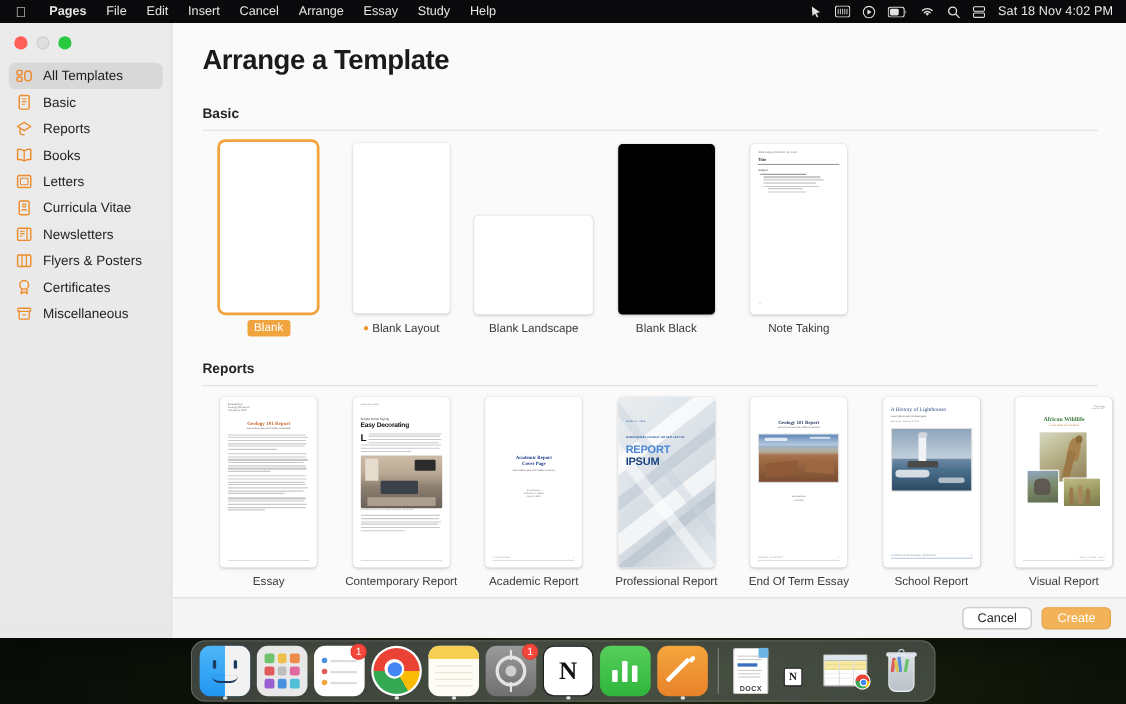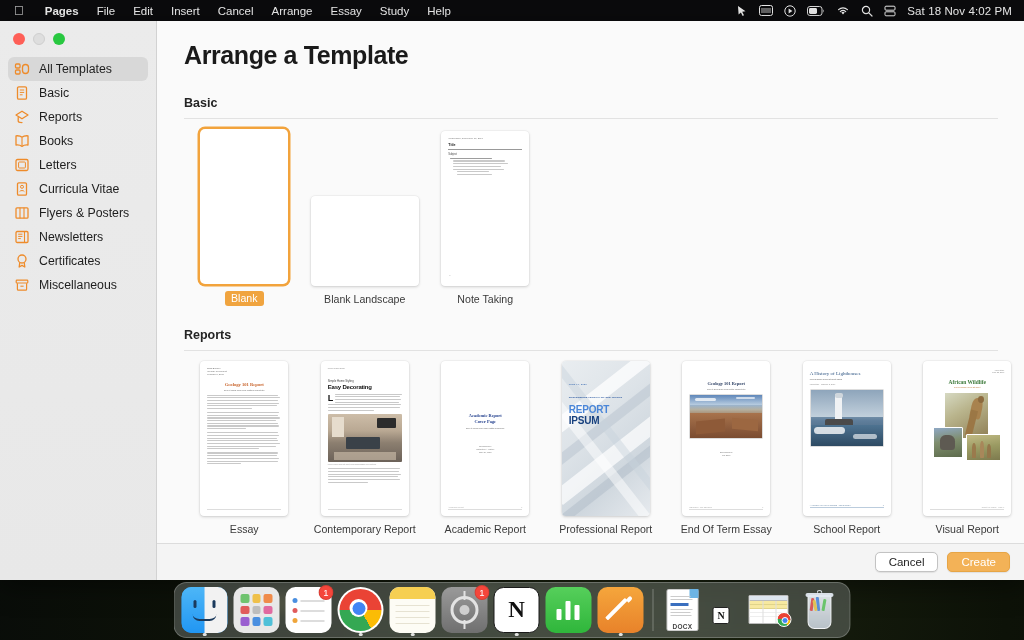--- a/index.html
+++ b/index.html
@@ -298,38 +298,38 @@
                 <circle cx="8" cy="5.8" r="1.5" fill="none" stroke="#ee8b2a" stroke-width="1"></circle>
                 <path d="M5.6 10.6c.6-1.4 4.2-1.4 4.8 0" fill="none" stroke="#ee8b2a" stroke-width="1"></path>
               </svg>
           </span>
           <span>Curricula Vitae</span>
         </div>
 
         <div class="side-item">
           <span class="side-icon">
             <svg width="16" height="16" viewBox="0 0 16 16">
-                <rect x="2" y="2.8" width="12" height="10.4" rx="1" fill="none" stroke="#ee8b2a" stroke-width="1.3"></rect>
-                <path d="M6 2.8v10.4M10 2.8v10.4" stroke="#ee8b2a" stroke-width="1.1"></path>
-              </svg>
-          </span>
-          <span>Flyers &amp; Posters</span>
-        </div>
-
-        <div class="side-item">
-          <span class="side-icon">
-            <svg width="16" height="16" viewBox="0 0 16 16">
                 <rect x="2" y="2.5" width="12" height="11" rx="1.2" fill="none" stroke="#ee8b2a" stroke-width="1.3"></rect>
                 <path d="M10.5 2.5v11" stroke="#ee8b2a" stroke-width="1.1"></path>
                 <path d="M4.2 5.2h4.2M4.2 7.4h4.2M4.2 9.6h2.6" stroke="#ee8b2a" stroke-width="1"></path>
               </svg>
           </span>
           <span>Newsletters</span>
         </div>
 
+        <div class="side-item">
+          <span class="side-icon">
+            <svg width="16" height="16" viewBox="0 0 16 16">
+                <rect x="2" y="2.8" width="12" height="10.4" rx="1" fill="none" stroke="#ee8b2a" stroke-width="1.3"></rect>
+                <path d="M6 2.8v10.4M10 2.8v10.4" stroke="#ee8b2a" stroke-width="1.1"></path>
+              </svg>
+          </span>
+          <span>Flyers &amp; Posters</span>
+        </div>
+
 
         <div class="side-item">
           <span class="side-icon">
             <svg width="16" height="16" viewBox="0 0 16 16">
                 <circle cx="8" cy="6" r="4" fill="none" stroke="#ee8b2a" stroke-width="1.3"></circle>
                 <path d="M5.8 9.4 L5.2 14 L8 12.4 L10.8 14 L10.2 9.4" fill="none" stroke="#ee8b2a" stroke-width="1.3" stroke-linejoin="round"></path>
               </svg>
           </span>
           <span>Certificates</span>
         </div>
@@ -357,28 +357,40 @@
 
         <div class="row">
 
           <div class="cell">
             <div class="thumb-wrap">
                 <div class="thumb portrait sel"></div>
               </div>
             <div class="cap selected">Blank</div>
           </div>
 
+          <div class="cell">
+            <div class="thumb-wrap">
+                <div class="thumb portrait"></div>
+              </div>
+            <div class="cap"><span class="dot">●</span><span>Blank Layout</span></div>
+          </div>
 
           <div class="cell">
             <div class="thumb-wrap">
                 <div class="thumb landscape"></div>
               </div>
             <div class="cap">Blank Landscape</div>
           </div>
 
+          <div class="cell">
+            <div class="thumb-wrap">
+                <div class="thumb portrait black"></div>
+              </div>
+            <div class="cap">Blank Black</div>
+          </div>
 
           <div class="cell">
             <div class="thumb-wrap">
               <div class="thumb portrait">
                 <div class="doc">
                   <div style="font-size:2.4px;color:#777;margin-bottom:3px">Wednesday, December 18, 2019</div>
                   <div style="font-size:3.6px;font-weight:700;color:#222">Title</div>
                   <div style="height:.8px;background:#999;margin:2px 0 3px"></div>
                   <div style="font-size:2.6px;color:#444;margin-bottom:2px">Subject</div>
                   <div style="padding-left:2px">

